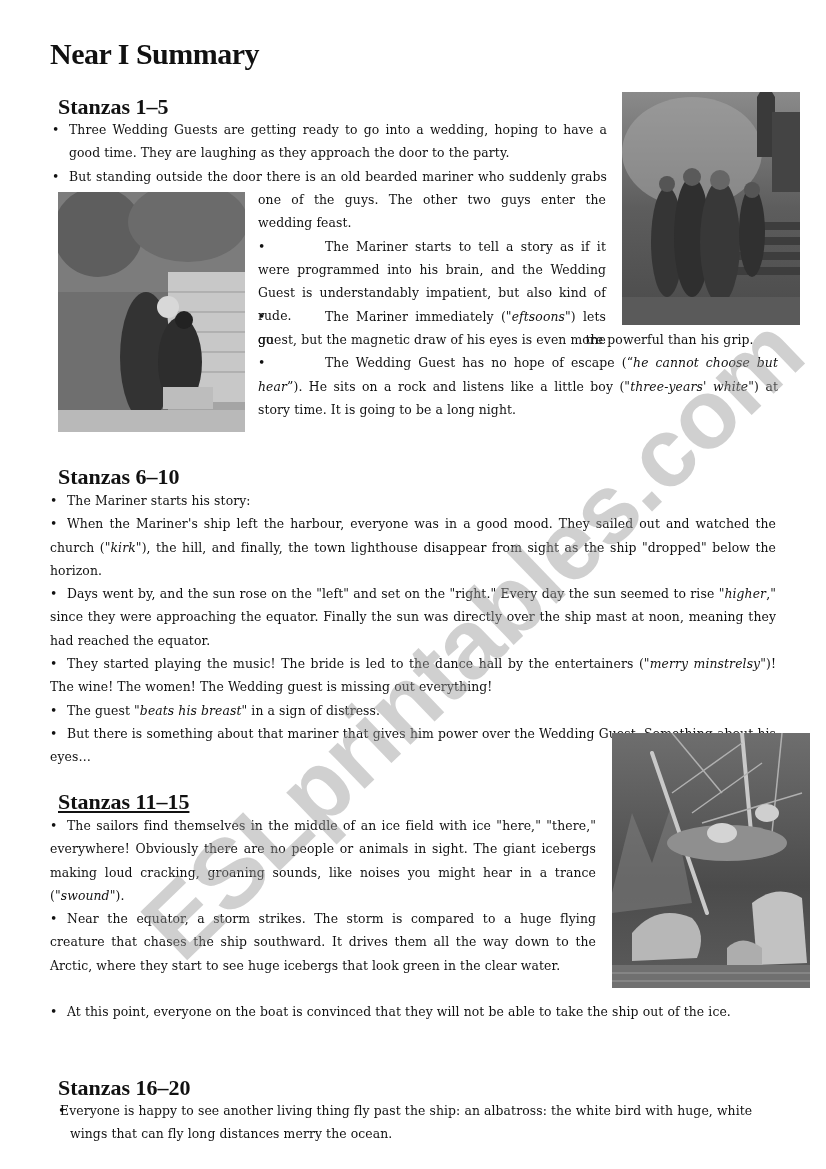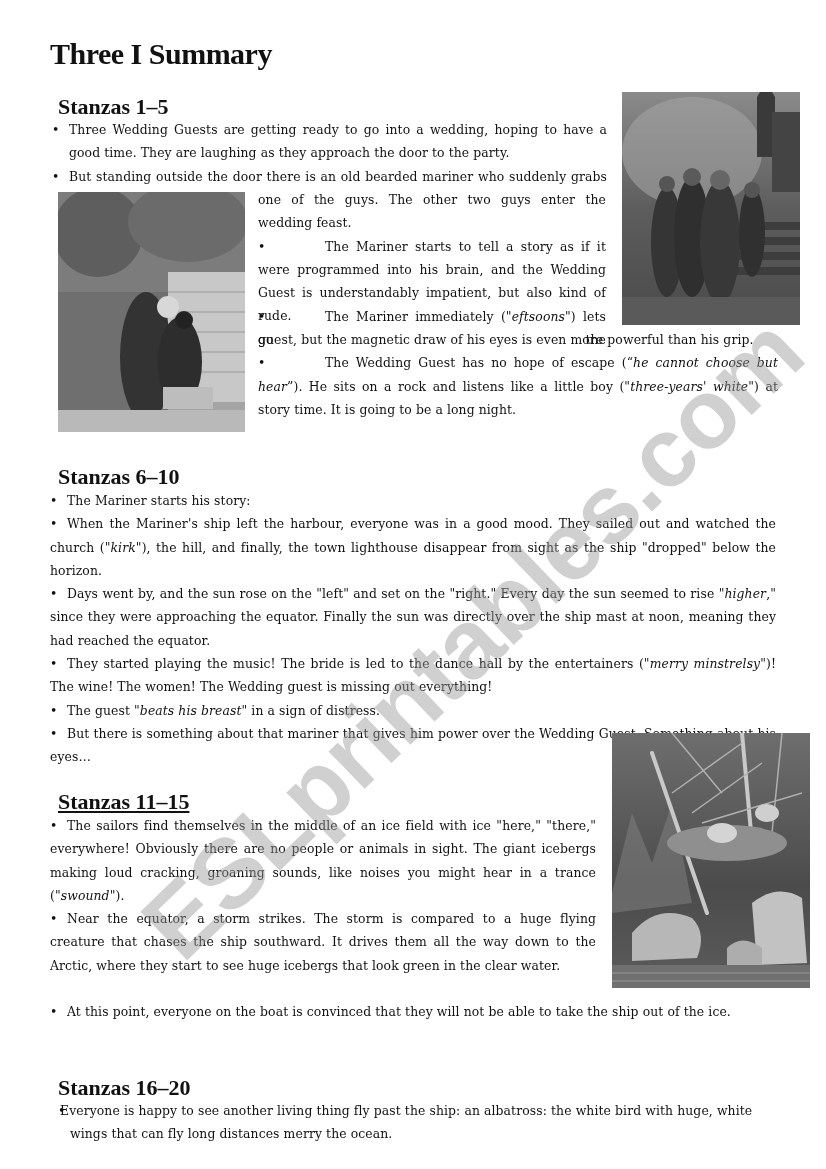--- a/index.html
+++ b/index.html
@@ -41,21 +41,21 @@
     transform: rotate(-44deg); transform-origin: 0 0;
     white-space: nowrap; pointer-events: none; letter-spacing: -1px;
     left: 120px; top: 900px;
   }
 </style>
 </head>
 <body>
 
 <div class="page">
 
-  <h1 class="title">Three I Summary</h1>
+  <h1 class="title">Near I Summary</h1>
 
   <h2 class="h2" style="left:50px; top:86px;">Stanzas 1–5</h2>
 
   <div class="txt" style="left:69px; top:118px; width:538px;">
     <div class="bl">
       <span class="dot">•</span>
       <span>Three Wedding Guests are getting ready to go into a wedding, hoping to have a good time. They are laughing as they approach the door to the party.</span>
     </div>
     <div class="bl" style="text-align-last: justify;">
       <span class="dot">•</span>

